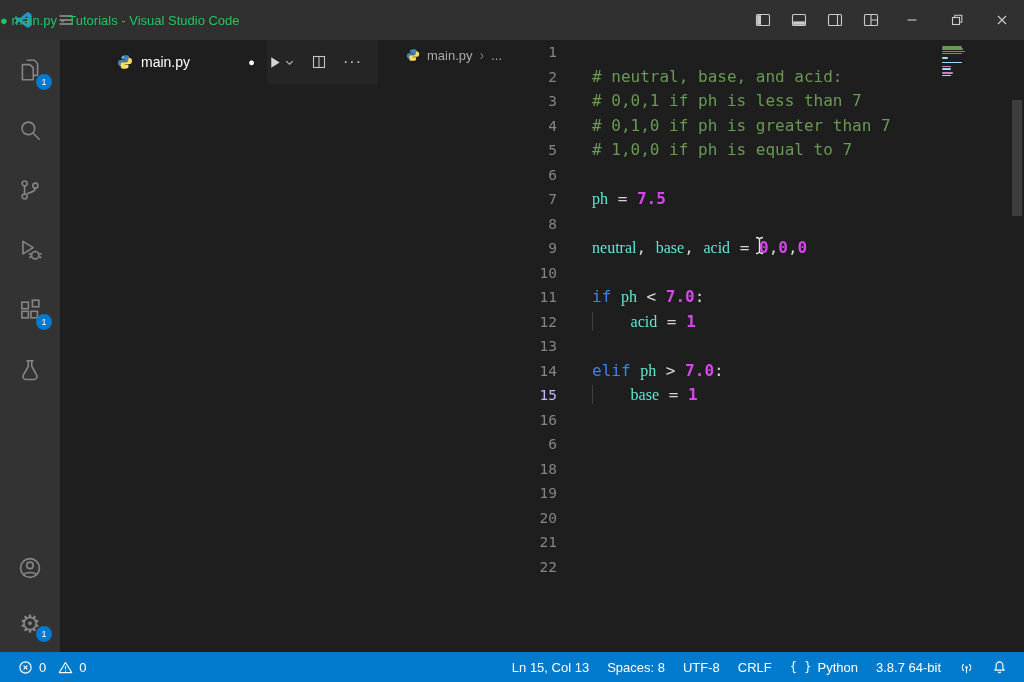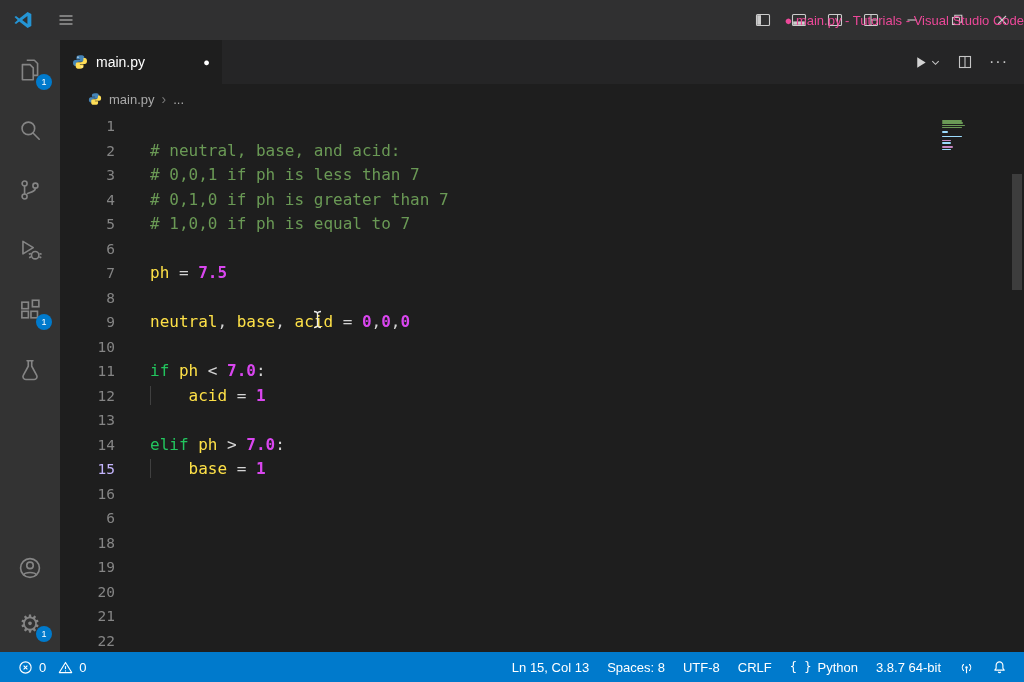--- a/index.html
+++ b/index.html
@@ -4,42 +4,42 @@
 <style>
   * { margin:0; padding:0; box-sizing:border-box; }
   html,body { width:1024px; height:682px; overflow:hidden; background:#1e1e1e;
               font-family:"Liberation Sans", sans-serif; }
   .window { width:1024px; height:682px; display:flex; flex-direction:column; }
 
   
   .titlebar { height:40px; background:#303031; display:flex; align-items:center;
               color:#cccccc; flex-shrink:0; position:relative; }
   .tb-left { display:flex; align-items:center; gap:18px; padding-left:13px; }
-  .tb-title { position:absolute; left:0; right:0; text-align:right; font-size:13px;
-              color:#ec4899; pointer-events:none; }
+  .tb-title { position:absolute; left:0; right:0; text-align:left; font-size:13px;
+              color:#22c55e; pointer-events:none; }
   .tb-right { margin-left:auto; display:flex; align-items:center; height:100%; }
   .tb-icon-btn { width:36px; height:40px; display:flex; align-items:center; justify-content:center; }
   .win-btn { width:45px; height:40px; display:flex; align-items:center; justify-content:center; }
   .menu-btn { width:30px; height:40px; display:flex; align-items:center; justify-content:center; }
 
   
   .middle { flex:1; display:flex; min-height:0; }
 
   
   .activitybar { width:60px; background:#333333; display:flex; flex-direction:column; flex-shrink:0; }
   .ab-item { height:60px; display:flex; align-items:center; justify-content:center; position:relative; color:#858585; }
   .ab-spacer { flex:1; }
   .ab-bottom .ab-item { height:56px; }
   .badge { position:absolute; right:8px; bottom:10px; min-width:16px; height:16px; border-radius:8px;
            background:#007acc; color:#ffffff; font-size:9px; line-height:16px; text-align:center;
            font-family:"Liberation Sans", sans-serif; }
   .gear-glyph { font-family:"DejaVu Sans", sans-serif; font-size:24px; color:#858585; line-height:1; }
 
   
-  .editor-col { flex:1; display:flex; flex-direction:column; min-width:0; }
+  .editor-col { flex:1; display:flex; flex-direction:row; min-width:0;margin-left:45px; }
 
   .tabbar { height:44px; background:#252526; display:flex; align-items:stretch; flex-shrink:0; }
   .tab { width:162px; background:#1e1e1e; display:flex; align-items:center; gap:8px;
          padding:0 12px; color:#ffffff; font-size:14px; }
   .tab-label { flex:1; }
   .dirty-dot { color:#ffffff; font-size:11px; }
   .editor-actions { margin-left:auto; display:flex; align-items:center; gap:16px; padding-right:16px; color:#c5c5c5; }
   .ea-more { font-size:16px; letter-spacing:1px; color:#c5c5c5; }
 
   .breadcrumb { height:30px; background:#1e1e1e; display:flex; align-items:center; gap:7px;
@@ -47,22 +47,22 @@
   .bc-sep { color:#7a7a7a; font-size:14px; }
 
   
   .editor { position:relative; flex:1; background:#1e1e1e; overflow:hidden;
             font-family:"DejaVu Sans Mono", monospace; font-size:16px; }
   .line { display:flex; height:24.5px; line-height:24.5px; }
   .ln { width:55px; text-align:right; color:#858585; font-size:14.5px; flex-shrink:0; }
   .line.active .ln { color:#c4b5fd; }
   .code { white-space:pre; padding-left:35px; color:#d4d4d4; }
   .tok-comment { color:#6a9955; }
-  .tok-keyword { color:#22c55e; }
-  .tok-variable { color:#fde047; }
+  .tok-keyword { color:#3b82f6; }
+  .tok-variable { color:#5eead4;font-family:Liberation Serif, serif; }
   .tok-number { color:#d946ef;font-weight:bold; }
   .tok-punct { color:#d4d4d4; }
   .tok-indent { box-shadow: inset 1px 0 0 #404040; }
 
   .minimap { position:absolute; top:4px; right:16px; width:66px; }
   .mini-bar { height:1.5px; margin-bottom:0.7px; border-radius:1px; }
   .scrollbar-thumb { position:absolute; right:2px; top:60px; width:10px; height:116px;
                      background:rgba(121,121,121,0.35); }
   .mouse-ibeam { position:absolute; left:252px; top:196px; }
 

